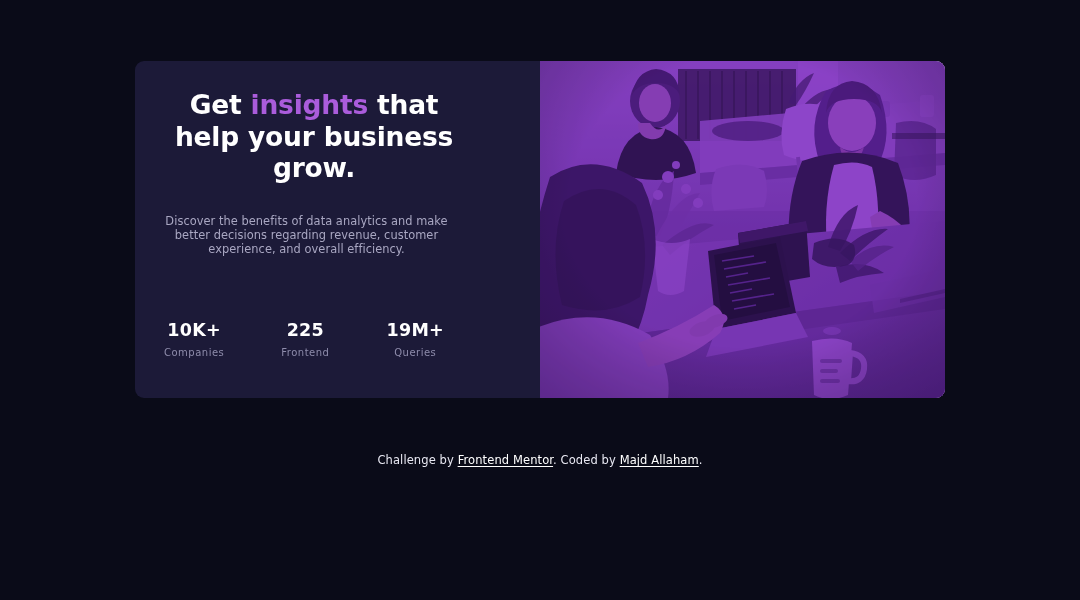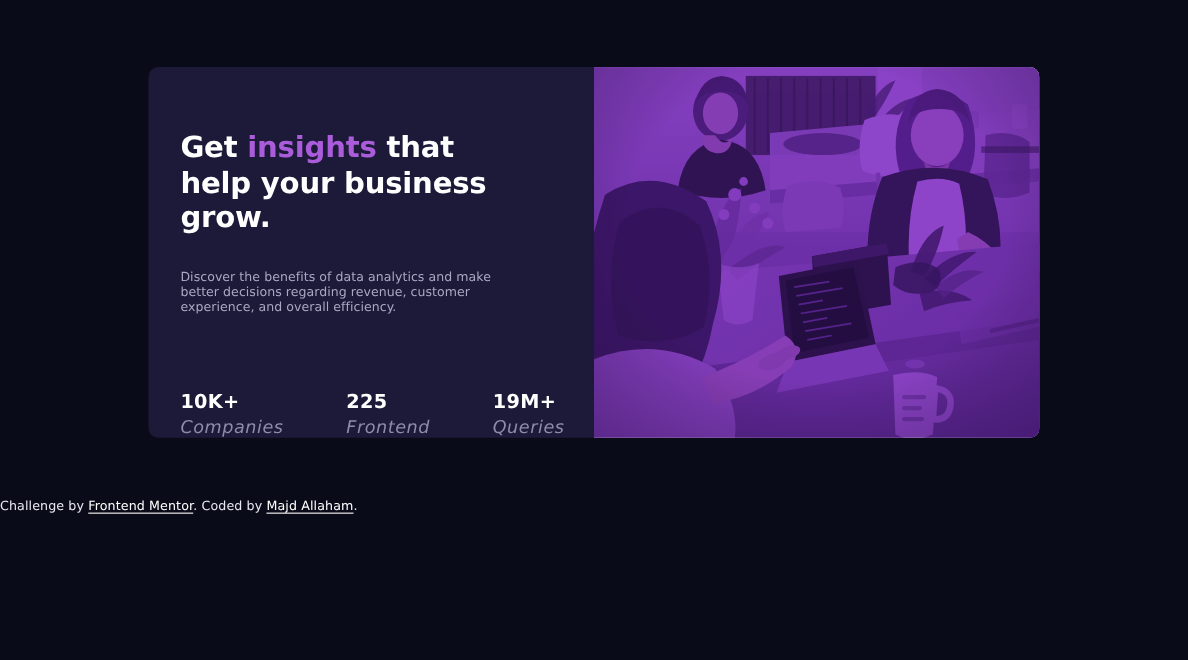--- a/index.html
+++ b/index.html
@@ -23,22 +23,23 @@
     width:810px; height:337px;
     background:#1c1a38;
     border-radius:9px;
     overflow:hidden;
     display:flex;
   }
 
   .card-content {
     width:405px;
     flex:0 0 405px;
-    padding:58px 0 0 29px;
+    padding:28px 0 0 29px;
     position:relative;
+    text-align:center;
   }
 
   
   .headline {
     font-size:26.5px;
     font-weight:700;
     line-height:31.5px;
     color:#ffffff;
     letter-spacing:-0.2px;
     width:300px;
@@ -53,38 +54,36 @@
     line-height:14px;
     color:#a9a7c2;
     letter-spacing:0.05px;
   }
 
   
   .stats {
     position:absolute;
     left:29px; top:259px;
     display:flex;
-    margin-top:36px;
   }
   .stat { margin-right:57px; }
   .stat:last-child { margin-right:0; }
   .stat-value {
     font-size:17.5px;
     font-weight:600;
     color:#ffffff;
     letter-spacing:0.3px;
     line-height:20px;
   }
   .stat-label {
     margin-top:6px;
-    font-size:16px;
+    font-size:10px;
     color:#8e8cab;
     letter-spacing:0.5px;
     line-height:13px;
-    font-style:italic;
   }
 
   
   .media {
     position:relative;
     flex:1 1 auto;
     overflow:hidden;
     background:#7b3fae;
   }
   .photo {
@@ -105,21 +104,21 @@
     background:#7d35b8;
     opacity:.18;
     pointer-events:none;
   }
 
   
   .attribution {
     position:absolute;
     left:0; right:0;
     top:453px;
-    text-align:left;
+    text-align:center;
     font-size:11.5px;
     color:#e8e8f2;
     letter-spacing:0.1px;
   }
   .attribution a {
     color:#ffffff;
     text-decoration:underline;
     text-underline-offset:1.5px;
   }
 </style>

